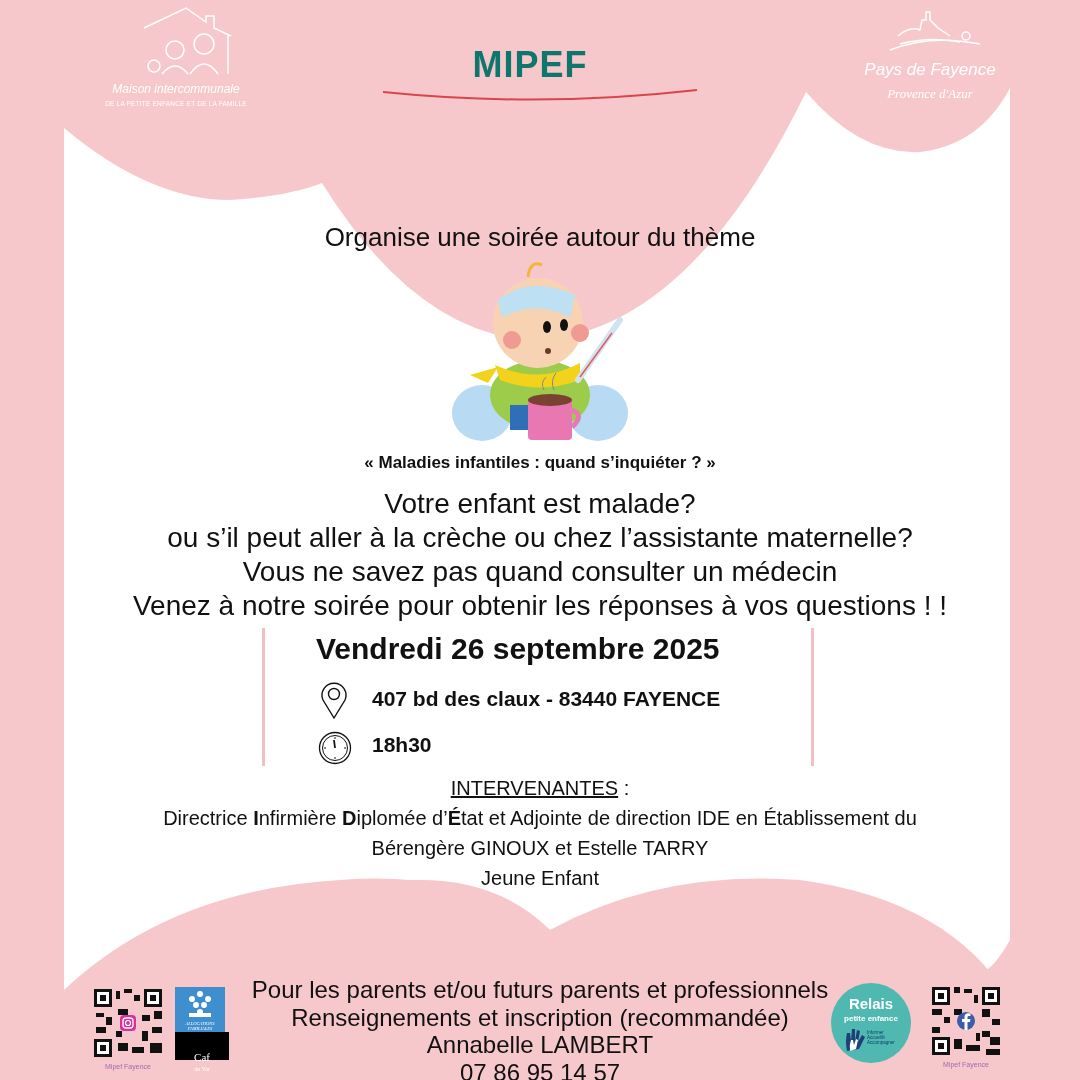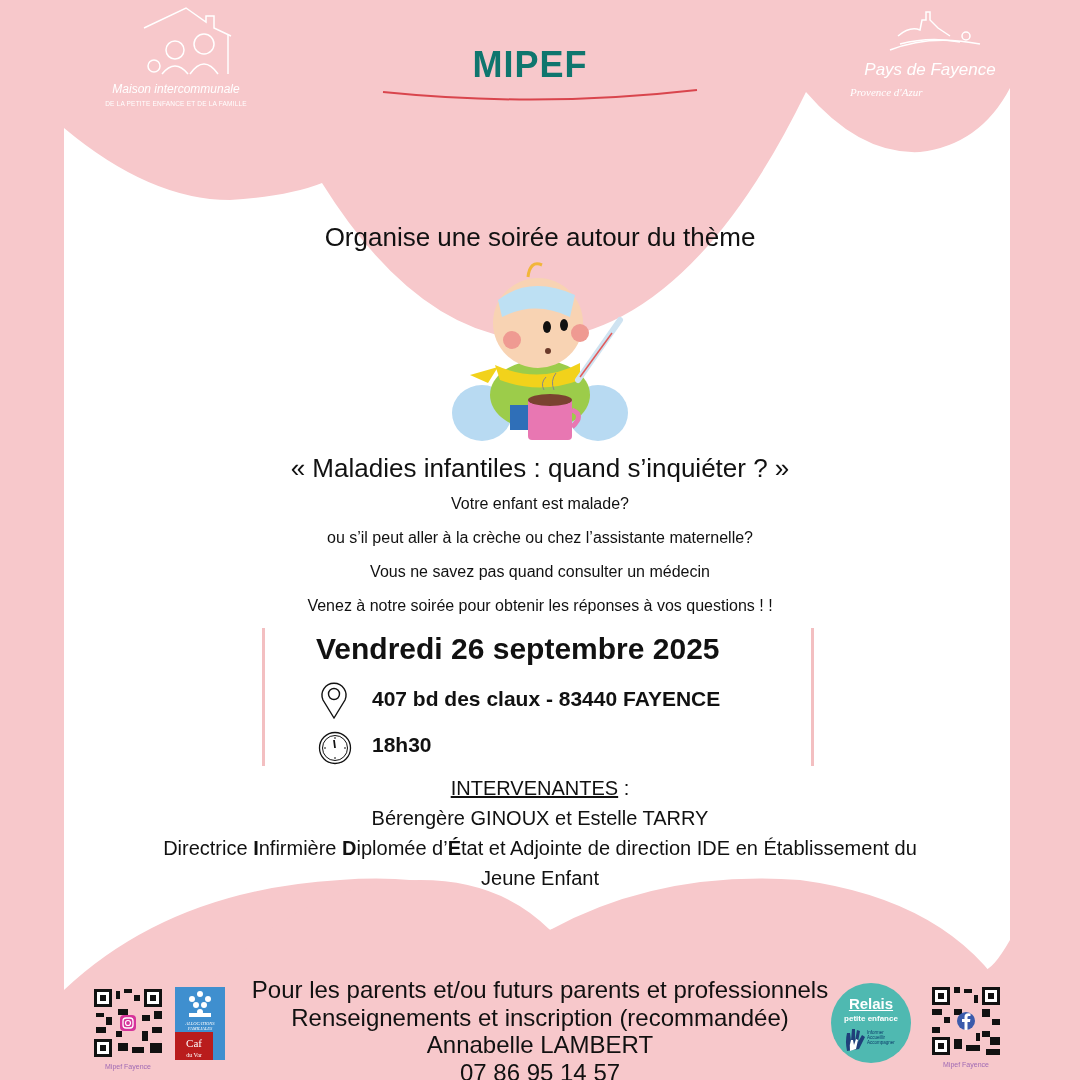--- a/index.html
+++ b/index.html
@@ -5,42 +5,42 @@
   html, body { margin:0; padding:0; }
   body { width:1080px; height:1080px; position:relative; overflow:hidden; background:#f7c8cb; font-family:"Liberation Sans", sans-serif; color:#111; }
   .bg-svg { position:absolute; left:0; top:0; width:1080px; height:1080px; }
   .abs { position:absolute; }
   .center-text { text-align:center; left:0; width:1080px; }
   .logo-left { left:96px; top:4px; width:160px; height:110px; }
   .logo-left .l1 { position:absolute; left:0; top:78px; width:160px; text-align:center; color:#fff; font-style:italic; font-size:12px; font-family:"Liberation Sans", sans-serif; }
   .logo-left .l2 { position:absolute; left:0; top:96px; width:160px; text-align:center; color:#fff; font-size:6.5px; letter-spacing:0.2px; }
   .logo-right { left:850px; top:6px; width:160px; height:100px; }
   .logo-right .r1 { position:absolute; left:0; top:54px; width:160px; text-align:center; color:#fff; font-size:17px; font-style:italic; }
-  .logo-right .r2 { position:absolute; left:0; top:80px; width:160px; color:#fff; font-size:11px; font-style:italic; font-family:"Liberation Serif", serif; }
+  .logo-right .r2 { position:absolute; left:0; top:80px; width:160px; text-align:center; color:#fff; font-size:13px; font-style:italic; font-family:"Liberation Serif", serif; }
   .title { left:0; top:44px; width:1060px; text-align:center; color:#0f766e; font-size:36px; font-weight:bold; letter-spacing:1px; }
   .subtitle { top:222px; font-size:26px; }
   .illus { left:440px; top:255px; width:200px; height:195px; }
-  .theme { top:453px; font-size:26px; font-weight:normal; box-sizing:border-box; }
-  .q { font-size:16px; line-height:34px; }
+  .theme { top:453px; font-size:17px; font-weight:bold; box-sizing:border-box; }
+  .q { font-size:28px; line-height:34px; }
   .q1 { top:487px; }
   .event-box { left:262px; top:628px; width:546px; height:138px; border-left:3px solid #f3bfc1; border-right:3px solid #f3bfc1; }
   .date { left:316px; top:632px; font-size:30px; font-weight:bold; }
   .row-icon { left:318px; }
   .addr { left:372px; top:687px; font-size:21px; font-weight:bold; }
   .time { left:372px; top:733px; font-size:21px; font-weight:bold; }
   .interv { top:773px; font-size:20px; line-height:30px; }
   .interv u { text-decoration:underline; }
   .contact { top:976px; font-size:24px; line-height:27.5px; }
   .qr { width:72px; height:72px; background:#fff; }
   .qr-label { font-size:7px; color:#a06ab4; text-align:center; width:72px; }
   .caf { left:175px; top:987px; width:50px; height:73px; background:#3f8fcf; }
-  .caf .bottom { position:absolute; left:0; bottom:0; width:38px; height:28px; background:#b91c1c; color:#fff; text-align:center; font-family:"Liberation Serif", serif; font-size:11px; line-height:12px; padding-top:5px; box-sizing:border-box; }
+  .caf .bottom { position:absolute; left:0; bottom:0; width:54px; height:28px; background:#000000; color:#fff; text-align:center; font-family:"Liberation Serif", serif; font-size:11px; line-height:12px; padding-top:19px; box-sizing:border-box; }
   .caf .alloc { position:absolute; left:0; top:34px; width:50px; text-align:center; color:#fff; font-size:4.5px; font-style:italic; font-family:"Liberation Serif", serif; }
   .relais { left:831px; top:983px; width:80px; height:80px; border-radius:50%; background:#4fb9b1; color:#fff; }
-  .relais .t1 { position:absolute; top:12px; left:0; width:80px; text-align:center; font-weight:bold; font-size:15px;text-decoration:underline; }
+  .relais .t1 { position:absolute; top:12px; left:0; width:80px; text-align:center; font-weight:bold; font-size:15px; }
   .relais .t2 { position:absolute; top:31px; left:0; width:80px; text-align:center; font-weight:bold; font-size:8px; }
   .relais .t3 { position:absolute; top:47px; left:36px; font-size:4.5px; line-height:5px; color:#0c3d6b; }
 </style>
 </head>
 <body>
 
 <svg class="bg-svg" viewBox="0 0 1080 1080">
   <rect x="0" y="0" width="1080" height="1080" fill="#f7c8cb"></rect>
 
   <path d="M64 128 Q 150 200 230 200 Q 290 196 322 183
@@ -145,22 +145,22 @@
       <line x1="17" y1="26" x2="17" y2="28"></line>
     <line x1="6" y1="17" x2="8" y2="17"></line>
       <line x1="26" y1="17" x2="28" y2="17"></line>
   </g>
   <line x1="17" y1="17" x2="16" y2="9" stroke="#111" stroke-width="1.8"></line>
 </svg>
 <div class="abs time">18h30</div>
 
 <div class="abs center-text interv">
   <div><u>INTERVENANTES</u><span> :</span></div>
+  <div><span>Directrice </span><b>I</b><span>nfirmière </span><b>D</b><span>iplomée d’</span><b>É</b><span>tat et Adjointe de direction IDE en Établissement du</span></div>
   <div>Bérengère GINOUX et Estelle TARRY</div>
-  <div><span>Directrice </span><b>I</b><span>nfirmière </span><b>D</b><span>iplomée d’</span><b>É</b><span>tat et Adjointe de direction IDE en Établissement du</span></div>
   <div>Jeune Enfant</div>
 </div>
 
 <div class="abs center-text contact">
   <div>Pour les parents et/ou futurs parents et professionnels</div>
   <div>Renseignements et inscription (recommandée)</div>
   <div>Annabelle LAMBERT</div>
   <div>07 86 95 14 57</div>
 </div>
 

